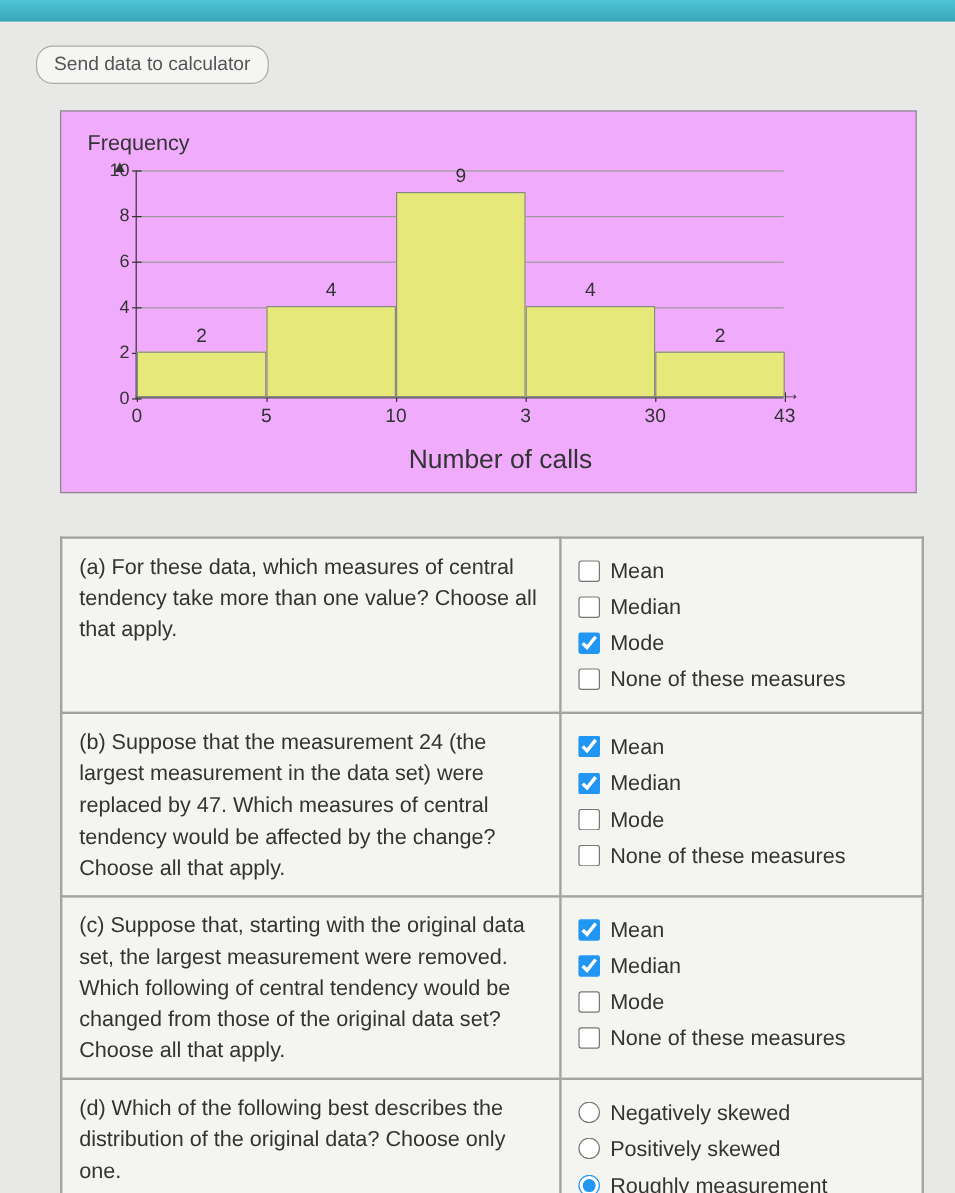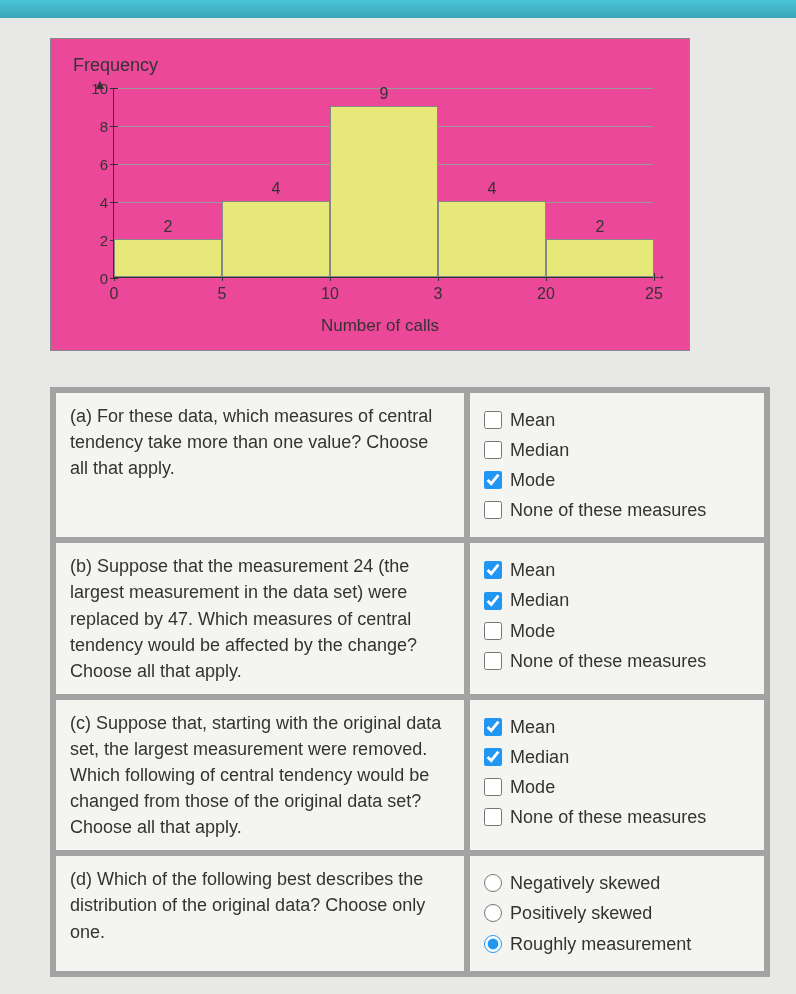--- a/index.html
+++ b/index.html
@@ -24,24 +24,24 @@
     background: #f5f5f3;
     padding: 6px 14px;
     font-size: 16px;
     color: #555;
     display: inline-block;
     margin-bottom: 22px;
     cursor: pointer;
   }
   .chart-box {
     border: 1px solid #888;
-    background: #ec4899;
+    background: #f0abfc;
     padding: 16px 32px 14px 22px;
     margin-left: 20px;
-    width: 640px;
+    width: 714px;
   }
   .y-label {
     font-size: 18px;
     color: #333;
     margin-bottom: 4px;
   }
   .y-arrow {
     font-size: 14px;
     color: #333;
     margin-left: 20px;
@@ -110,35 +110,35 @@
   }
   .x-arrow {
     position: absolute;
     right: -14px;
     bottom: -7px;
     font-size: 16px;
     color: #333;
   }
   .x-label {
     text-align: center;
-    font-size: 17px;
+    font-size: 22px;
     color: #333;
     margin-top: 8px;
     margin-left: 30px;
   }
 
   .q-table {
     border-collapse: collapse;
     width: 720px;
     margin-left: 20px;
     margin-top: 36px;
     background: #f4f4f0;
   }
   .q-table td {
-    border: 6px solid #a3a3a3;
+    border: 2px solid #a3a3a3;
     padding: 10px 14px;
     font-size: 18px;
     color: #333;
     vertical-align: top;
     line-height: 1.45;
   }
   .q-table td.q { width: 58%; }
   .q-table td.a { width: 42%; }
   .opt {
     display: flex;
@@ -154,20 +154,21 @@
   }
   .opt span { font-size: 18px; }
 </style>
 </head>
 <body>
 
 <div class="top-bar"></div>
 
 <div class="content">
 
+  <button class="send-btn">Send data to calculator</button>
 
   <div class="chart-box">
     <div class="y-label">Frequency</div>
     <div class="y-arrow">▲</div>
     <div class="plot-area">
       <div class="plot-inner" id="plot-inner" style="width: 540px; height: 190px;">
           <div class="y-tick-mark" style="top: 190px;"></div>
           <div class="y-tick" style="top: 190px;">0</div>
           <div class="grid-line" style="top: 152px;"></div>
           <div class="y-tick-mark" style="top: 152px;"></div>
@@ -186,23 +187,23 @@
           <div class="y-tick" style="top: 0px;">10</div>
           <div class="x-tick-mark" style="left: 0px;"></div>
           <div class="x-tick" style="left: 0px;">0</div>
           <div class="x-tick-mark" style="left: 108px;"></div>
           <div class="x-tick" style="left: 108px;">5</div>
           <div class="x-tick-mark" style="left: 216px;"></div>
           <div class="x-tick" style="left: 216px;">10</div>
           <div class="x-tick-mark" style="left: 324px;"></div>
           <div class="x-tick" style="left: 324px;">3</div>
           <div class="x-tick-mark" style="left: 432px;"></div>
-          <div class="x-tick" style="left: 432px;">20</div>
+          <div class="x-tick" style="left: 432px;">30</div>
           <div class="x-tick-mark" style="left: 540px;"></div>
-          <div class="x-tick" style="left: 540px;">25</div>
+          <div class="x-tick" style="left: 540px;">43</div>
           <div class="bar" style="left: 0px; width: 108px; height: 38px;">
             <div class="bar-label">2</div>
           </div>
           <div class="bar" style="left: 108px; width: 108px; height: 76px;">
             <div class="bar-label">4</div>
           </div>
           <div class="bar" style="left: 216px; width: 108px; height: 171px;">
             <div class="bar-label">9</div>
           </div>
           <div class="bar" style="left: 324px; width: 108px; height: 76px;">

